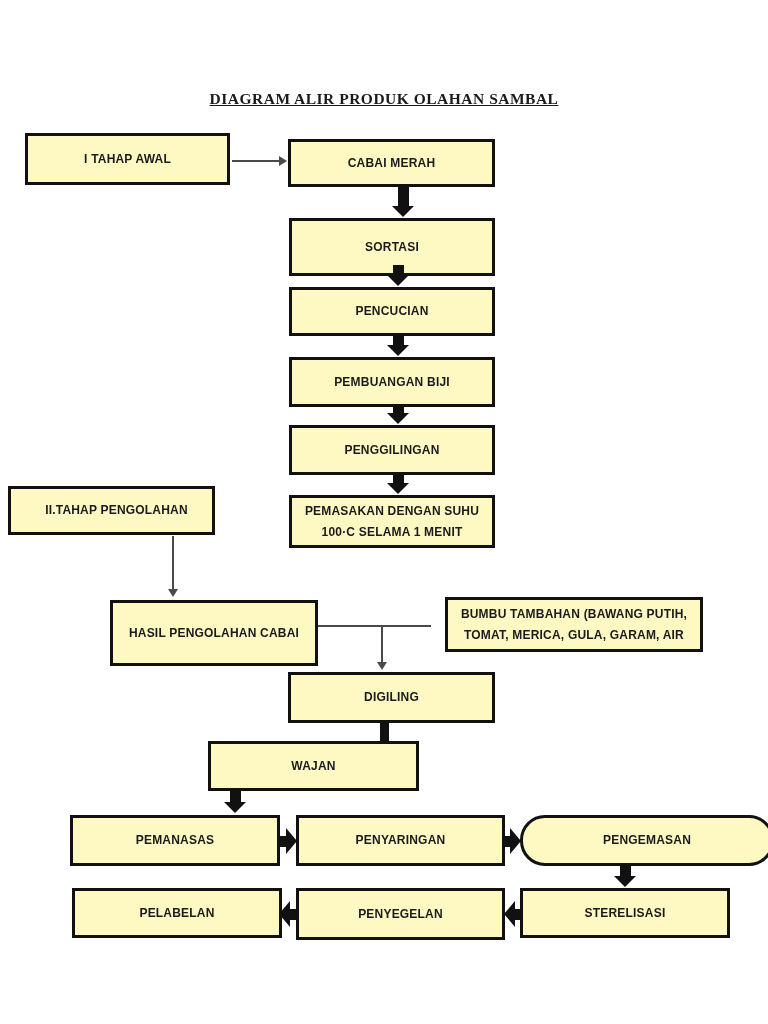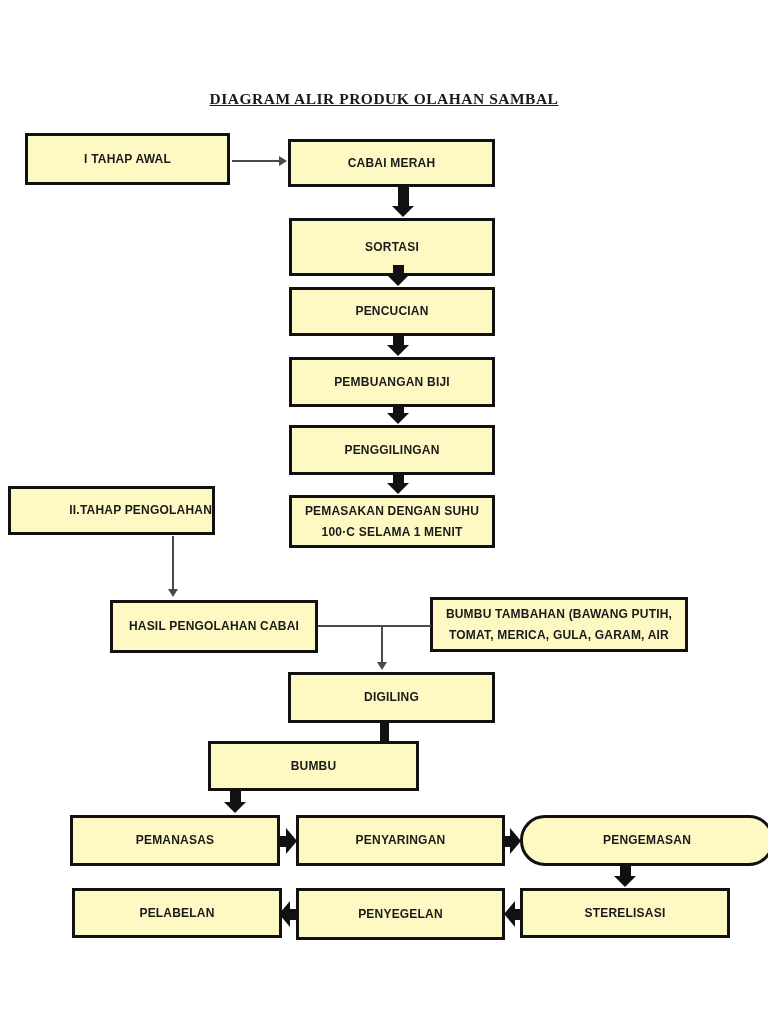--- a/index.html
+++ b/index.html
@@ -5,21 +5,21 @@
   html,body{margin:0;padding:0;background:#fff;}
   .page{position:relative;width:768px;height:1024px;background:#ffffff;overflow:hidden;
         font-family:"Liberation Sans",sans-serif;}
   .title{position:absolute;top:90px;left:0;width:100%;margin:0;text-align:center;
          font-family:"Liberation Serif",serif;font-weight:bold;font-size:15.5px;
          letter-spacing:.5px;text-decoration:underline;color:#1a1a1a;}
   .layer{position:absolute;left:0;top:0;width:100%;height:100%;}
   .node{position:absolute;border:3px solid #111;background:#fef9c3;box-sizing:border-box;
         display:flex;align-items:center;justify-content:center;text-align:center;color:#1a1a1a;}
   .node span{font-weight:bold;font-size:12px;letter-spacing:.2px;white-space:pre-line;line-height:1.75;}
-  .node.left{justify-content:flex-end;text-align:left;padding-left:10px;}
+  .node.left{justify-content:center;text-align:left;padding-left:10px;}
   .conn{position:absolute;}
   .conn i{position:absolute;display:block;}
 </style>
 </head>
 <body>
 
 <div class="page">
   <h1 class="title">DIAGRAM ALIR PRODUK OLAHAN SAMBAL</h1>
   <div class="layer" id="layer">
       <div class="node" style="left: 25px; top: 133px; width: 205px; height: 52px;">
@@ -40,32 +40,32 @@
       <div class="node" style="left: 289px; top: 425px; width: 206px; height: 50px;">
         <span>PENGGILINGAN</span>
       </div>
       <div class="node" style="left: 289px; top: 495px; width: 206px; height: 53px;">
         <span>PEMASAKAN DENGAN SUHU
 100·C SELAMA 1 MENIT</span>
       </div>
       <div class="node left" style="left: 8px; top: 486px; width: 207px; height: 49px;">
         <span>II.TAHAP PENGOLAHAN</span>
       </div>
-      <div class="node" style="left: 110px; top: 600px; width: 208px; height: 53px;">
+      <div class="node" style="left: 110px; top: 600px; width: 208px; height: 66px;">
         <span>HASIL PENGOLAHAN CABAI</span>
       </div>
-      <div class="node" style="left: 430px; top: 597px; width: 258px; height: 55px;">
+      <div class="node" style="left: 445px; top: 597px; width: 258px; height: 55px;">
         <span>BUMBU TAMBAHAN (BAWANG PUTIH,
 TOMAT, MERICA, GULA, GARAM, AIR</span>
       </div>
       <div class="node" style="left: 288px; top: 672px; width: 207px; height: 51px;">
         <span>DIGILING</span>
       </div>
       <div class="node" style="left: 208px; top: 741px; width: 211px; height: 50px;">
-        <span>BUMBU</span>
+        <span>WAJAN</span>
       </div>
       <div class="node" style="left: 70px; top: 815px; width: 210px; height: 51px;">
         <span>PEMANASAS</span>
       </div>
       <div class="node" style="left: 296px; top: 815px; width: 209px; height: 51px;">
         <span>PENYARINGAN</span>
       </div>
       <div class="node" style="left: 520px; top: 815px; width: 254px; height: 51px; border-radius: 25px;">
         <span>PENGEMASAN</span>
       </div>

